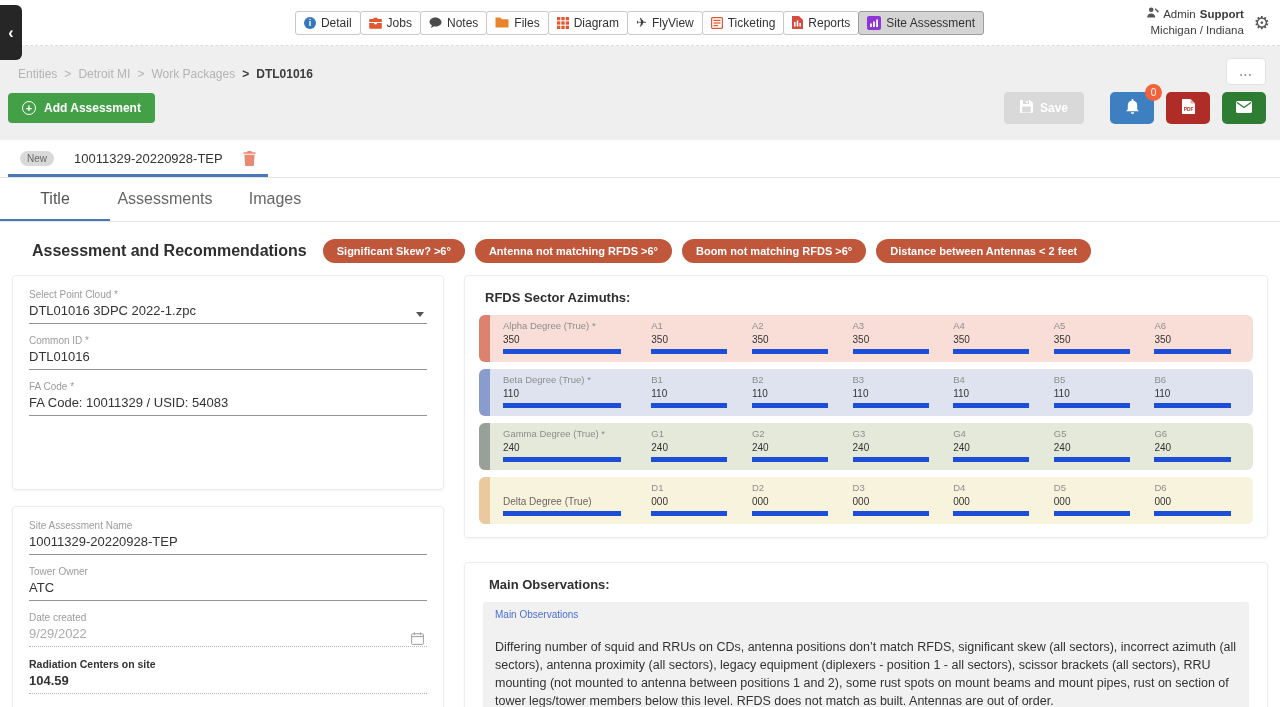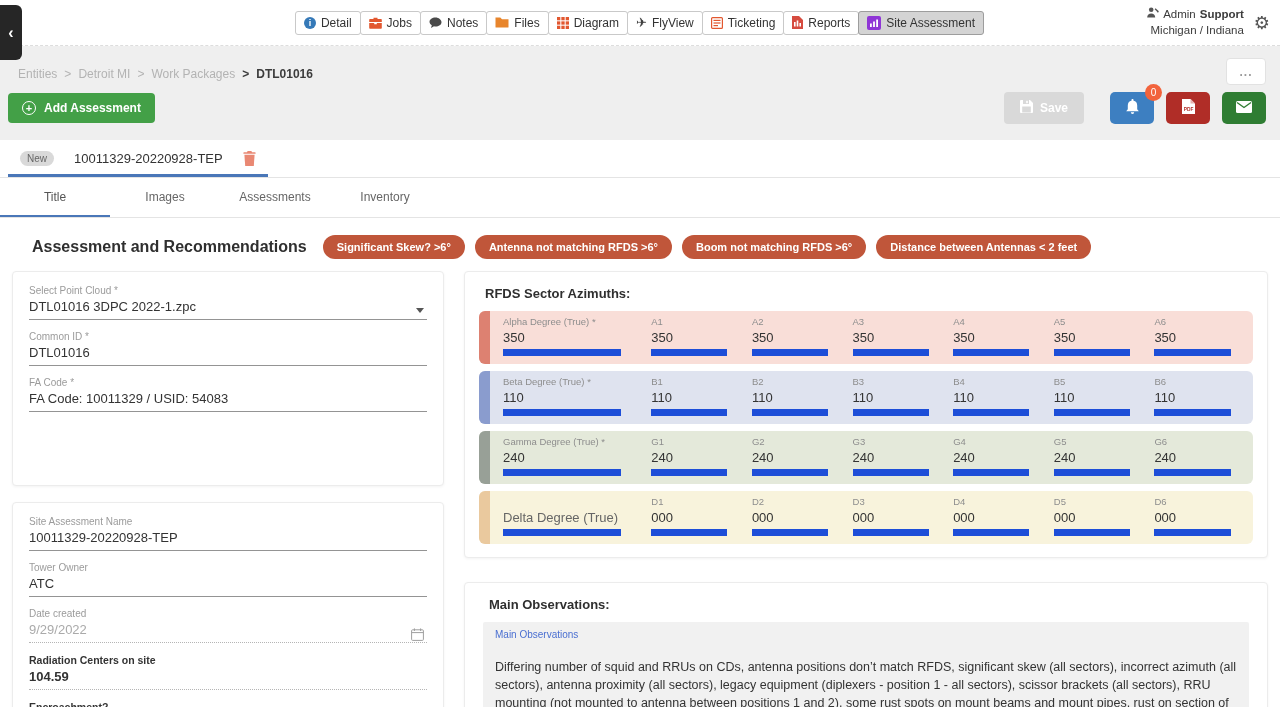--- a/index.html
+++ b/index.html
@@ -57,21 +57,21 @@
 
   
   .content { background:#fff; }
   .assess-tabstrip { display:flex; border-bottom:1px solid #e4e4e4; padding-left:8px; }
   .assess-tab { display:flex; align-items:center; gap:20px; padding:11px 12px 8px 12px;
     border-bottom:3px solid #4a77b8; cursor:pointer; }
   .new-badge { background:#d9d9d9; color:#666; font-size:10px; padding:2px 7px; border-radius:9px; }
   .assess-label { font-size:13px; color:#333; }
   .trash { display:inline-flex; cursor:pointer; }
   .subtabs { display:flex; border-bottom:1px solid #e4e4e4; }
-  .subtab { width:110px; text-align:center; padding:12px 0 11px; font-size:12px; color:#666; cursor:pointer; }
+  .subtab { width:110px; text-align:center; padding:12px 0 11px; font-size:16px; color:#666; cursor:pointer; }
   .subtab.active { border-bottom:2px solid #4a77b8; color:#555; }
 
   .section-head { display:flex; align-items:center; gap:16px; padding:17px 0 8px 32px; }
   .section-title { font-size:16px; font-weight:bold; color:#2f2f2f; }
   .pills { display:flex; gap:10px; }
   .pill { background:#c0563a; color:#fff; font-size:11px; font-weight:bold; padding:6px 14px;
     border-radius:14px; white-space:nowrap; }
 
   .columns { display:flex; gap:20px; padding:4px 12px 0 12px; align-items:flex-start; }
   .left-col { width:432px; flex:none; display:flex; flex-direction:column; gap:16px; }
@@ -94,21 +94,21 @@
   .field .cal { position:absolute; right:3px; top:19px; }
 
   .rfds-card { padding:10px 14px 6px; }
   .card-title { font-size:13px; font-weight:bold; color:#2f2f2f; margin:4px 0 10px 6px; }
   .sector-row { position:relative; border-radius:6px; margin-bottom:7px; padding:5px 12px 8px 24px; }
   .sector-stripe { position:absolute; left:0; top:0; bottom:0; width:11px; border-radius:6px 0 0 6px; }
   .sector-fields { display:flex; gap:14px; }
   .sfield { flex:1; min-width:0; }
   .sfield.main { flex:1.55; }
   .sf-label { font-size:9.5px; color:#8d8d8d; min-height:12px; margin-bottom:1px; }
-  .sf-value { font-size:13px; color:#333; padding:1px 0 4px; border-bottom:7px solid #1d4ed8; width:88%; }
+  .sf-value { font-size:10px; color:#333; padding:1px 0 4px; border-bottom:5px solid #1d4ed8; width:88%; }
   .sfield.unraised .sf-value { color:#666; }
 
   .obs-card { padding:10px 18px 14px; }
   .obs-box { position:relative; background:#f1f1f1; border-bottom:2px solid #4a74c9;
     border-radius:2px 2px 0 0; padding:7px 12px 14px; cursor:text; }
   .obs-label { font-size:10px; color:#4a6fd1; margin-bottom:18px; }
   .obs-text { font-size:12.5px; color:#333; line-height:1.45; }
   .resize-handle { position:absolute; right:3px; bottom:2px; cursor:nwse-resize; }
 </style>
 </head>
@@ -282,23 +282,22 @@
             <g fill="#e98873">
               <path d="M4.6 0h3.8l.6 1.2H12a.6.6 0 0 1 .6.6v1H.4v-1A.6.6 0 0 1 1 1.2h3z"></path>
               <path d="M1.4 3.8h10.2L10.8 15H2.2z"></path>
             </g>
           </svg>
         </span>
     </div>
   </div>
   <div class="subtabs" id="subtabs">
       <div class="subtab active">Title</div>
+      <div class="subtab">Assessments</div>
       <div class="subtab">Images</div>
-      <div class="subtab">Assessments</div>
-      <div class="subtab">Inventory</div>
     </div>
 
   <div class="section-head">
     <h2 class="section-title">Assessment and Recommendations</h2>
     <div class="pills" id="pills">
         <span class="pill">Significant Skew? &gt;6°</span>
         <span class="pill">Antenna not matching RFDS &gt;6°</span>
         <span class="pill">Boom not matching RFDS &gt;6°</span>
         <span class="pill">Distance between Antennas &lt; 2 feet</span>
       </div>

